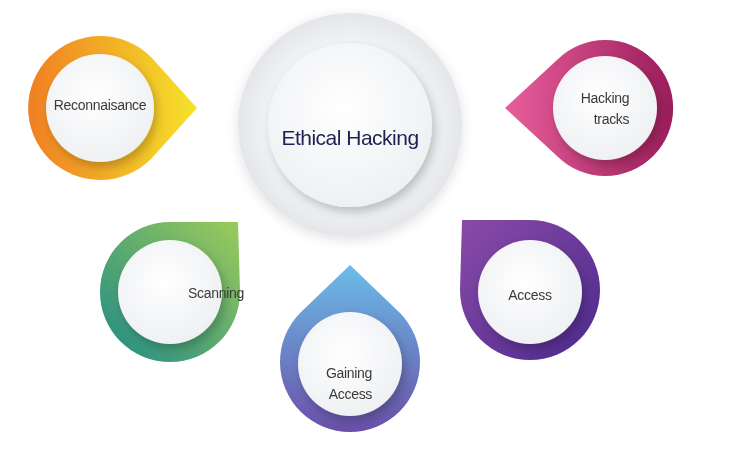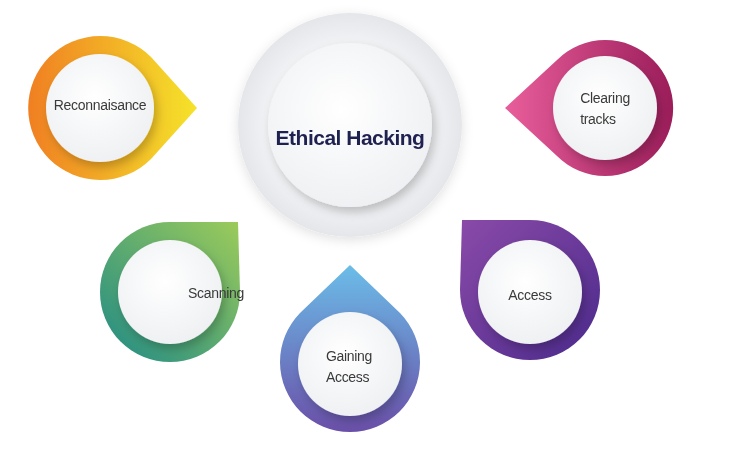--- a/index.html
+++ b/index.html
@@ -1,20 +1,20 @@
 <!DOCTYPE html>
 <html><head>
   <meta charset="utf-8">
   <style>
     html, body { margin: 0; padding: 0; background: #ffffff; }
     body { width: 730px; height: 472px; position: relative; overflow: hidden; font-family: "Liberation Sans", sans-serif; }
     #diagram { position: absolute; left: 0; top: 0; width: 730px; height: 472px; }
-    .label { position: absolute; text-align: left; color: #3a3a3a; font-family: "Liberation Sans", sans-serif; font-size: 14px; line-height: 21px; letter-spacing: -0.3px; transform: translate(-50%, -50%); white-space: nowrap; font-stretch: condensed; }
+    .label { position: absolute; text-align: right; color: #3a3a3a; font-family: "Liberation Sans", sans-serif; font-size: 14px; line-height: 21px; letter-spacing: -0.3px; transform: translate(-50%, -50%); white-space: nowrap; font-stretch: condensed; }
     .label span { display: block; }
-    .center-title { position: absolute; text-align: center; color: #1f2150; font-family: "Liberation Sans", sans-serif; font-weight: bold; font-size: 21px; line-height: 30px; letter-spacing: -0.5px; transform: translate(-50%, -50%); white-space: nowrap; }
+    .center-title { position: absolute; text-align: center; color: #1f2150; font-family: "Liberation Sans", sans-serif; font-weight: normal; font-size: 21px; line-height: 30px; letter-spacing: -0.5px; transform: translate(-50%, -50%); white-space: nowrap; }
     .center-title span { display: block; }
   </style>
 </head>
 <body>
 
 <div id="diagram">
   <svg width="730" height="472" viewBox="0 0 730 472" xmlns="http://www.w3.org/2000/svg">
     <defs>
       <linearGradient id="gRecon" x1="0" y1="0" x2="1" y2="0">
         <stop offset="0" stop-color="#F07F22"></stop>
@@ -88,26 +88,26 @@
   </div>
 
   <div class="label" style="left:100px; top:105px;">
     <span>Reconnaisance</span>
   </div>
 
   <div class="label" style="left:170px; top:293px;margin-left:46px;">
     <span>Scanning</span>
   </div>
 
-  <div class="label" style="left:349px; top:367px;">
+  <div class="label" style="left:349px; top:384px;">
     <span>Gaining</span>
     <span>Access</span>
   </div>
 
   <div class="label" style="left:530px; top:295px;">
     <span>Access</span>
   </div>
 
   <div class="label" style="left:605px; top:109px;">
-    <span>Clearing</span>
+    <span>Hacking</span>
     <span>tracks</span>
   </div>
 </div>
 
 </body></html>

